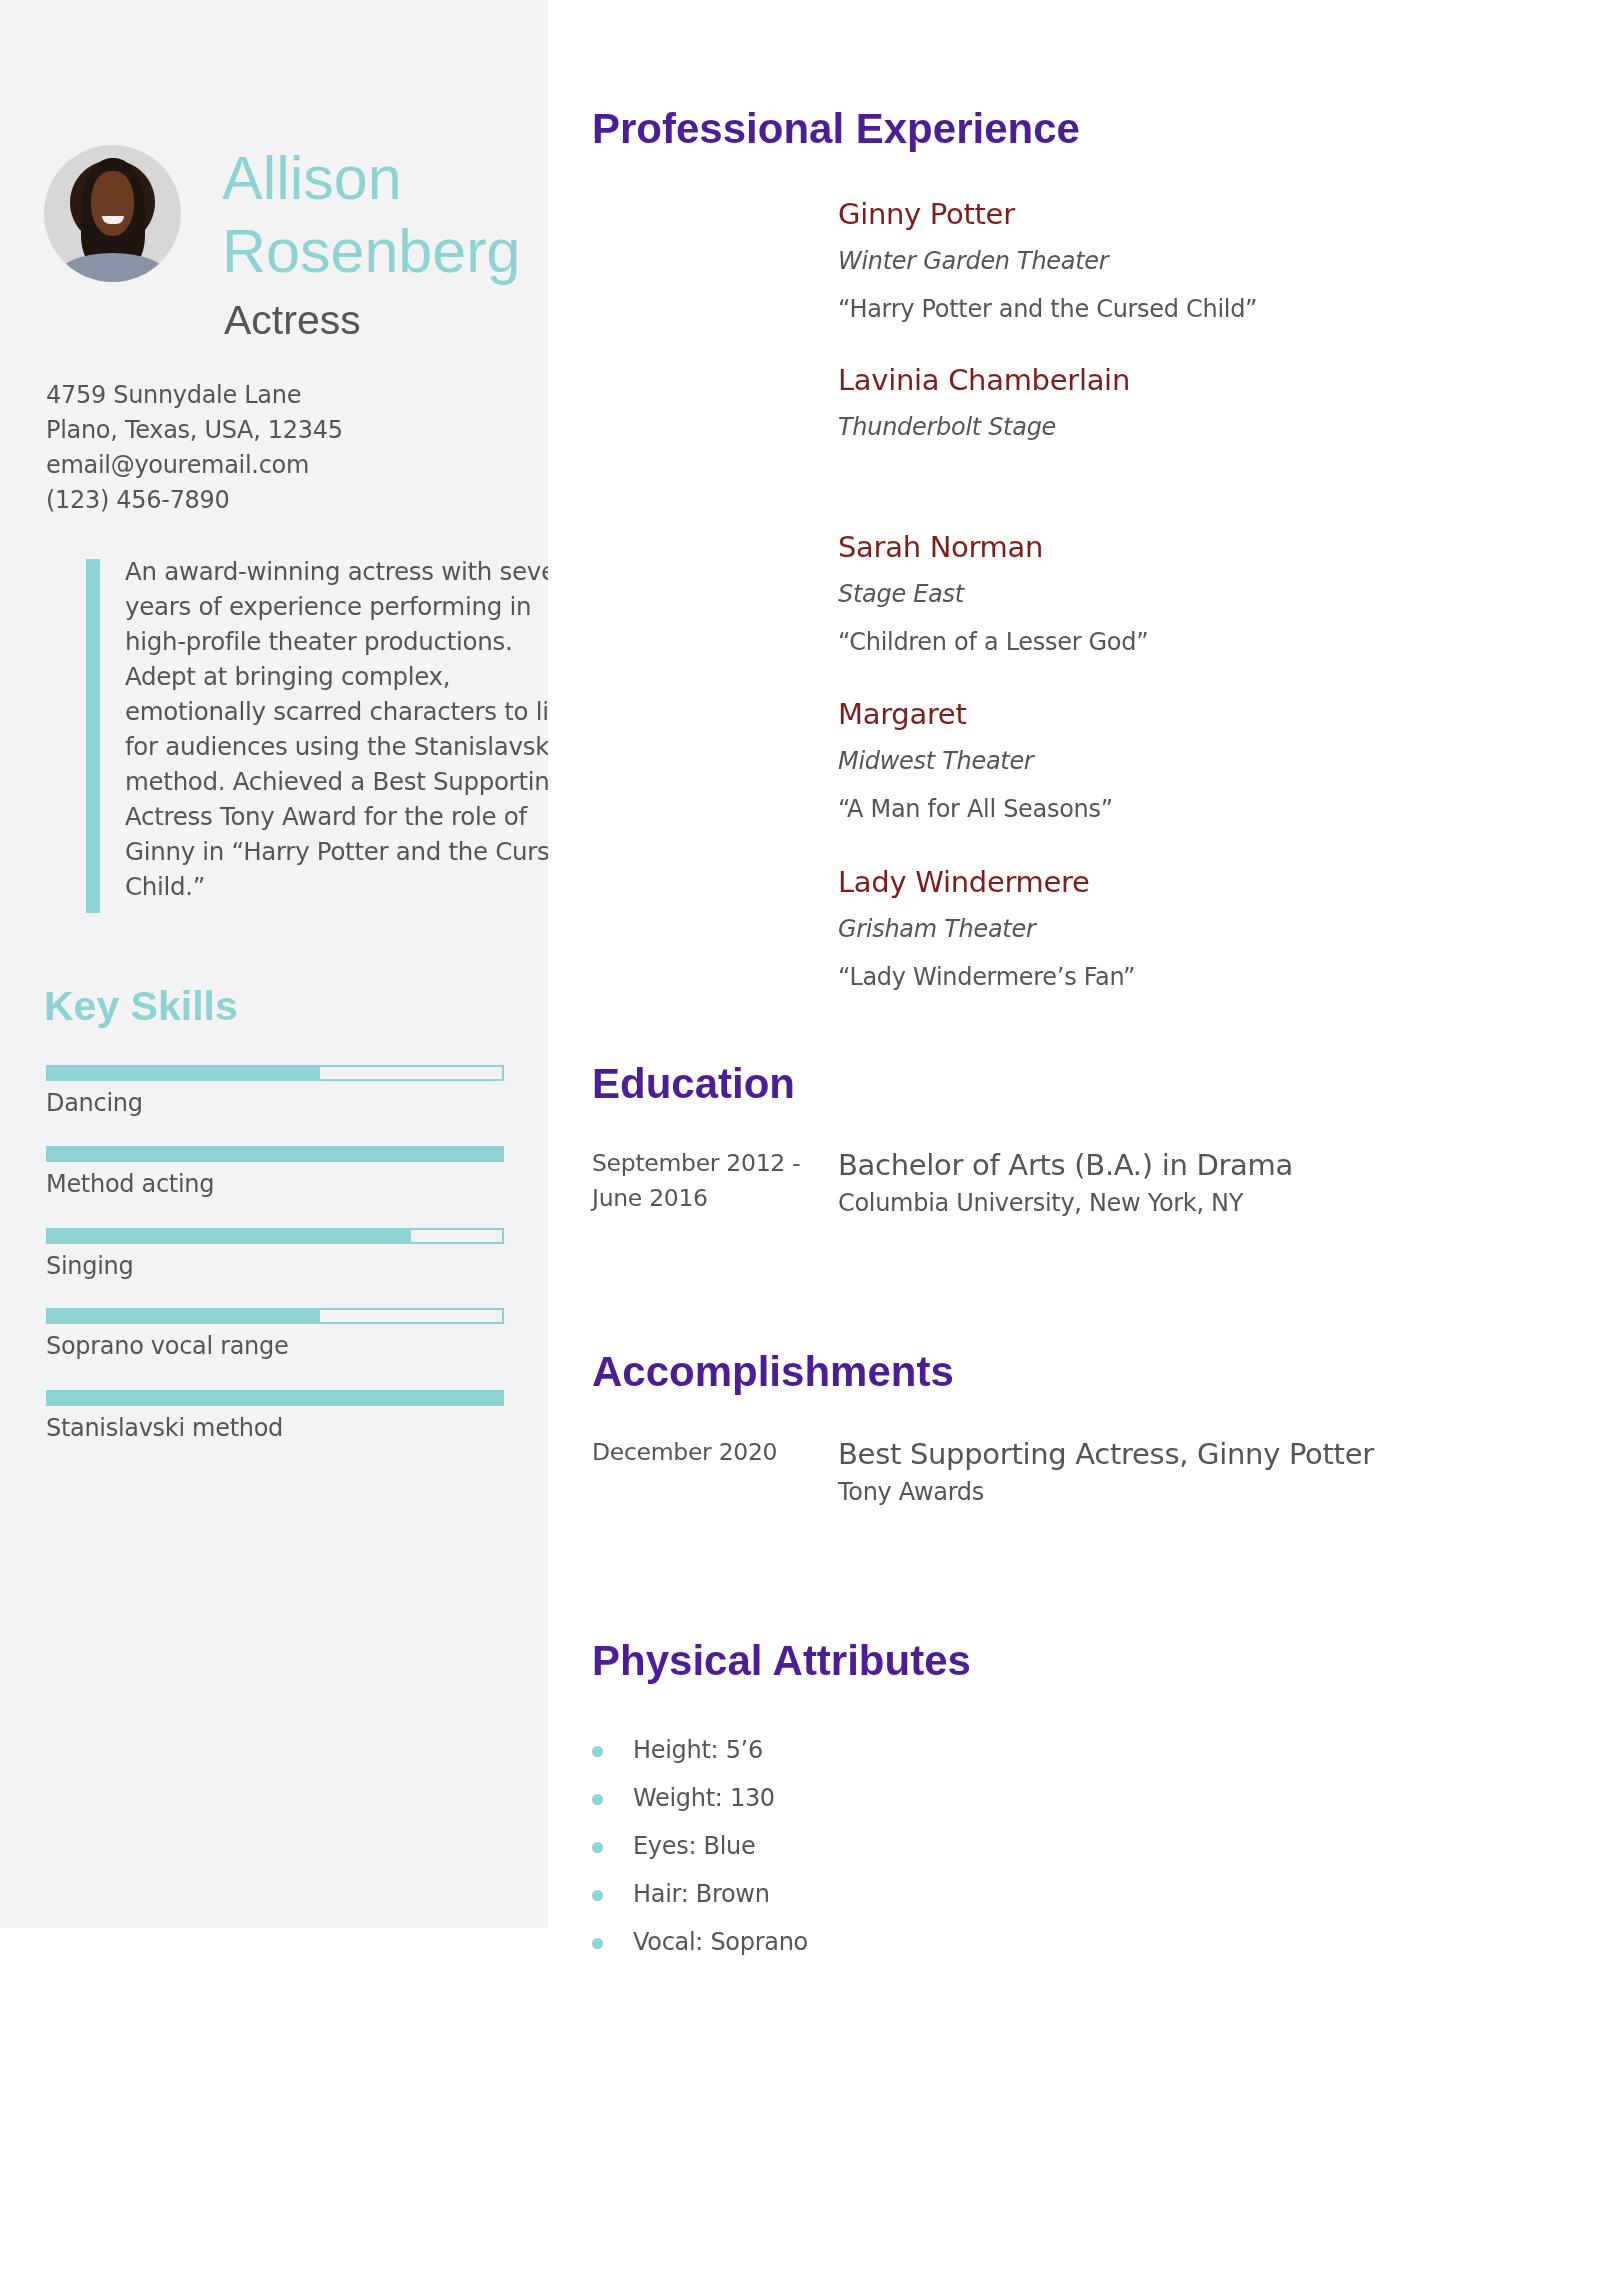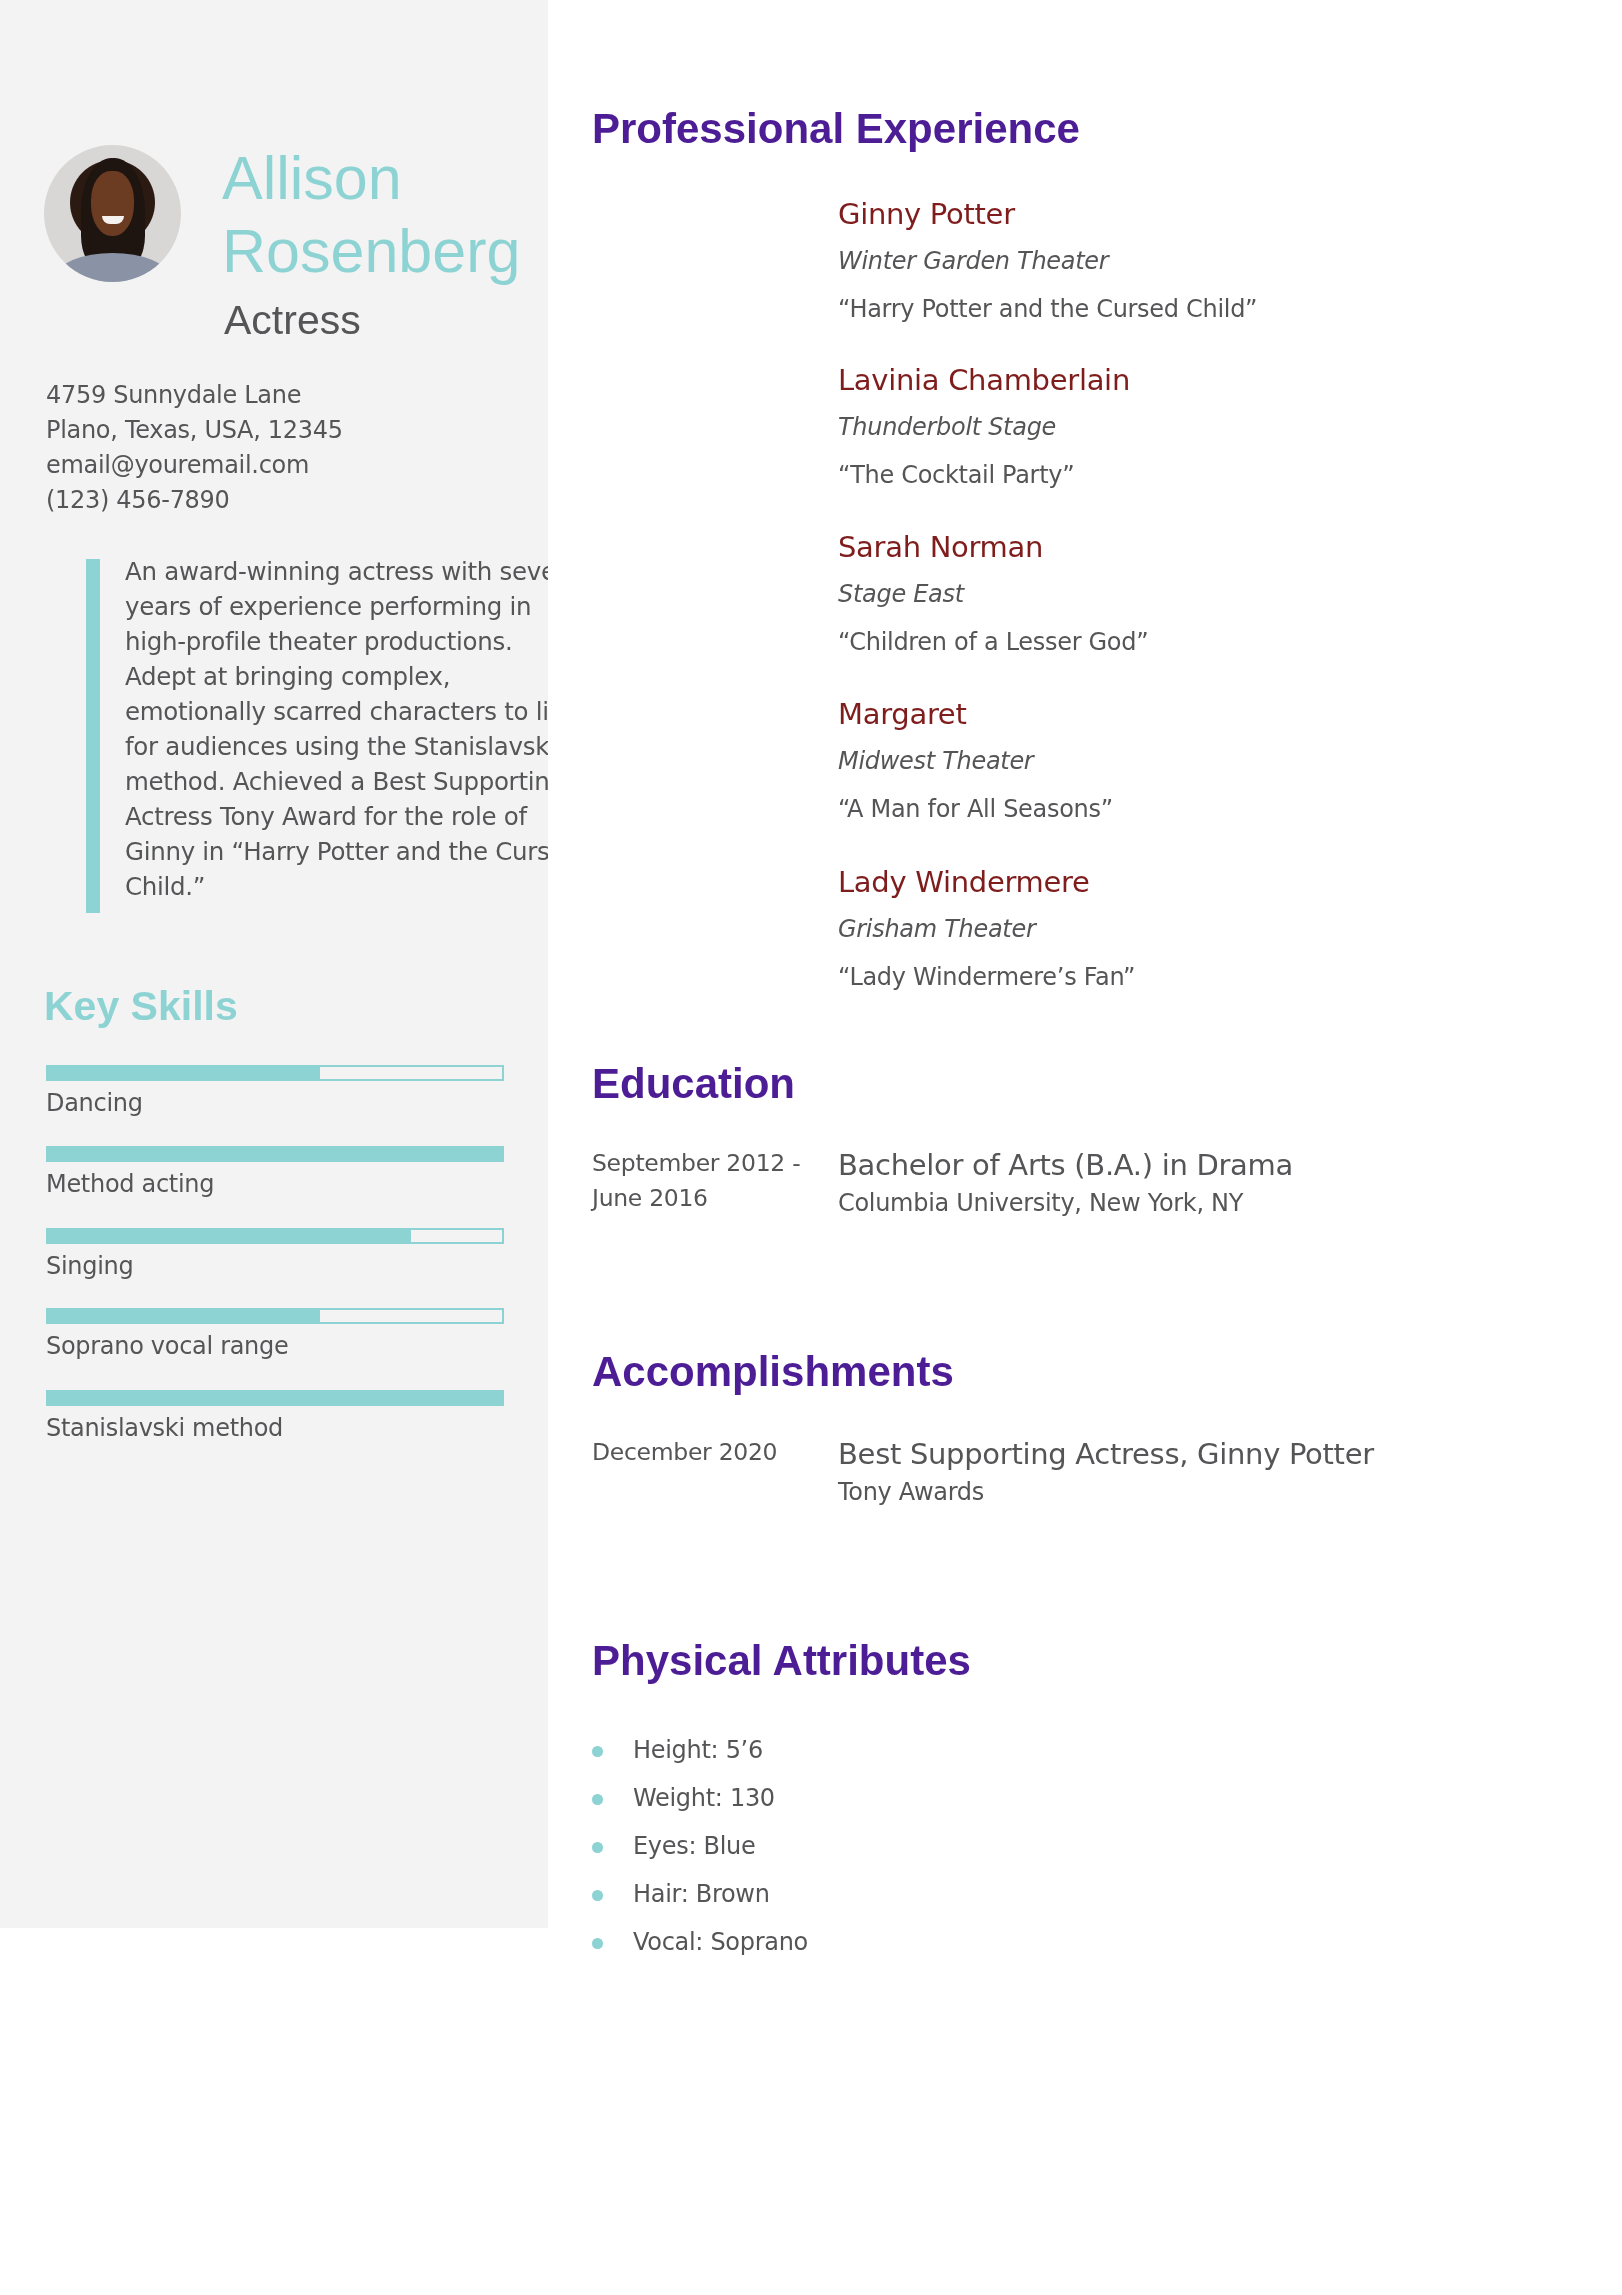--- a/index.html
+++ b/index.html
@@ -131,21 +131,20 @@
   <h2 class="sec-title heading-font" style="top:103px">Professional Experience</h2>
 
   <div class="exp" style="top:195px">
     <div class="role-name body-font">Ginny Potter</div>
     <div class="venue body-font">Winter Garden Theater</div>
     <div class="show body-font">“Harry Potter and the Cursed Child”</div>
   </div>
   <div class="exp" style="top:361px">
     <div class="role-name body-font">Lavinia Chamberlain</div>
     <div class="venue body-font">Thunderbolt Stage</div>
-    <div class="show body-font">“The Cocktail Party”</div>
   </div>
   <div class="exp" style="top:528px">
     <div class="role-name body-font">Sarah Norman</div>
     <div class="venue body-font">Stage East</div>
     <div class="show body-font">“Children of a Lesser God”</div>
   </div>
   <div class="exp" style="top:695px">
     <div class="role-name body-font">Margaret</div>
     <div class="venue body-font">Midwest Theater</div>
     <div class="show body-font">“A Man for All Seasons”</div>

